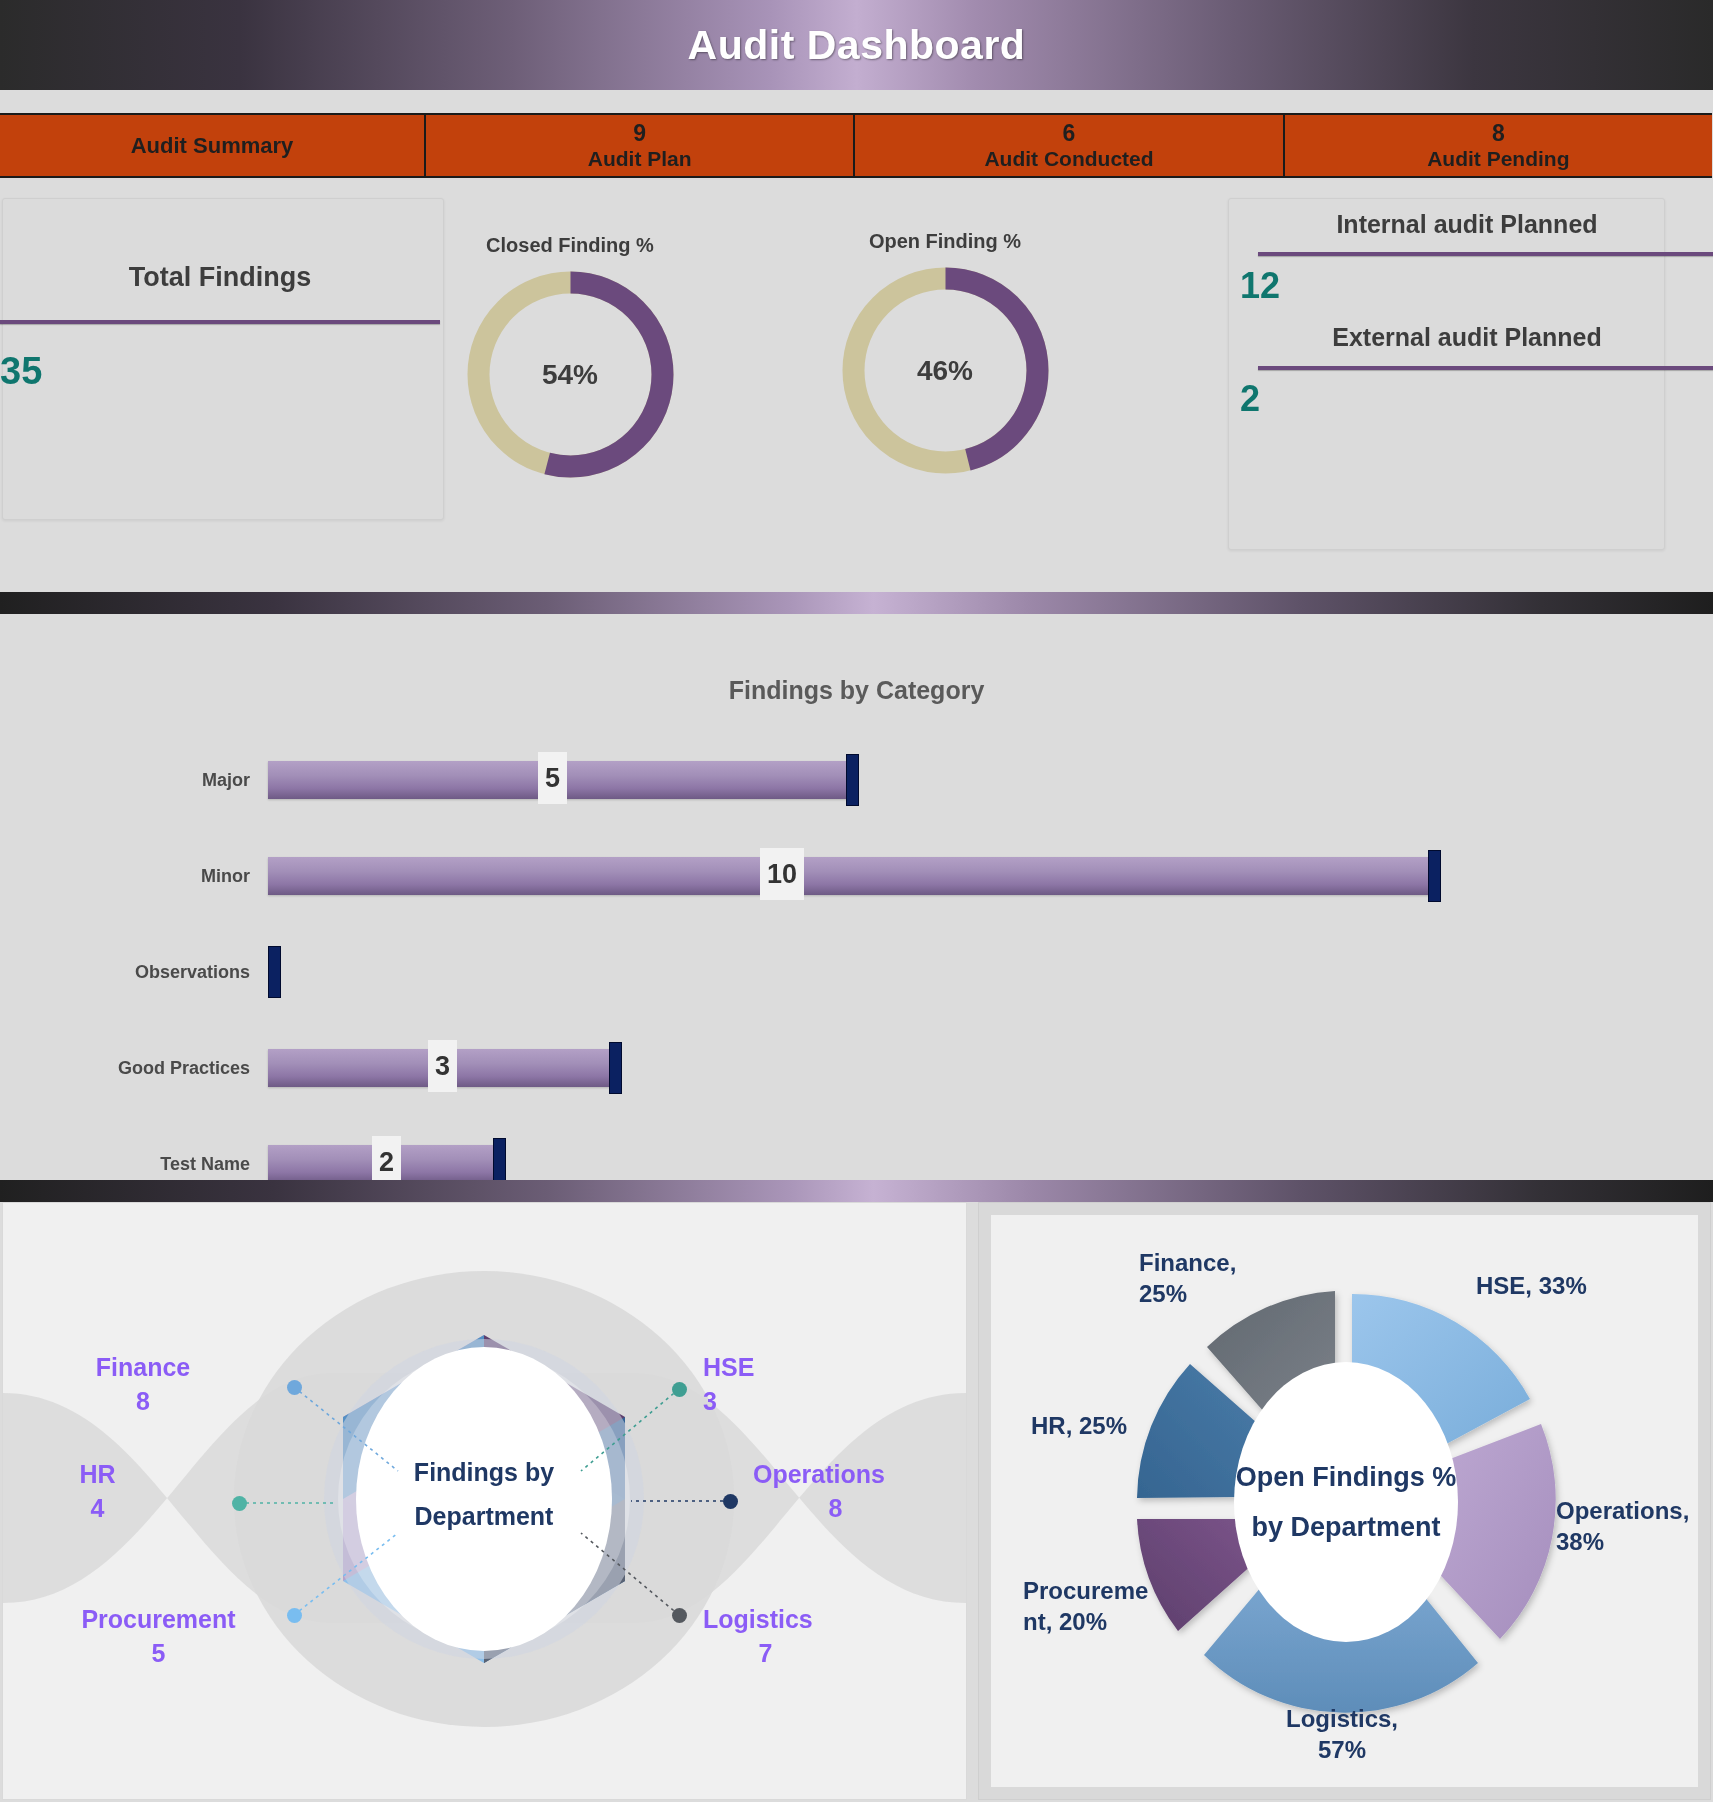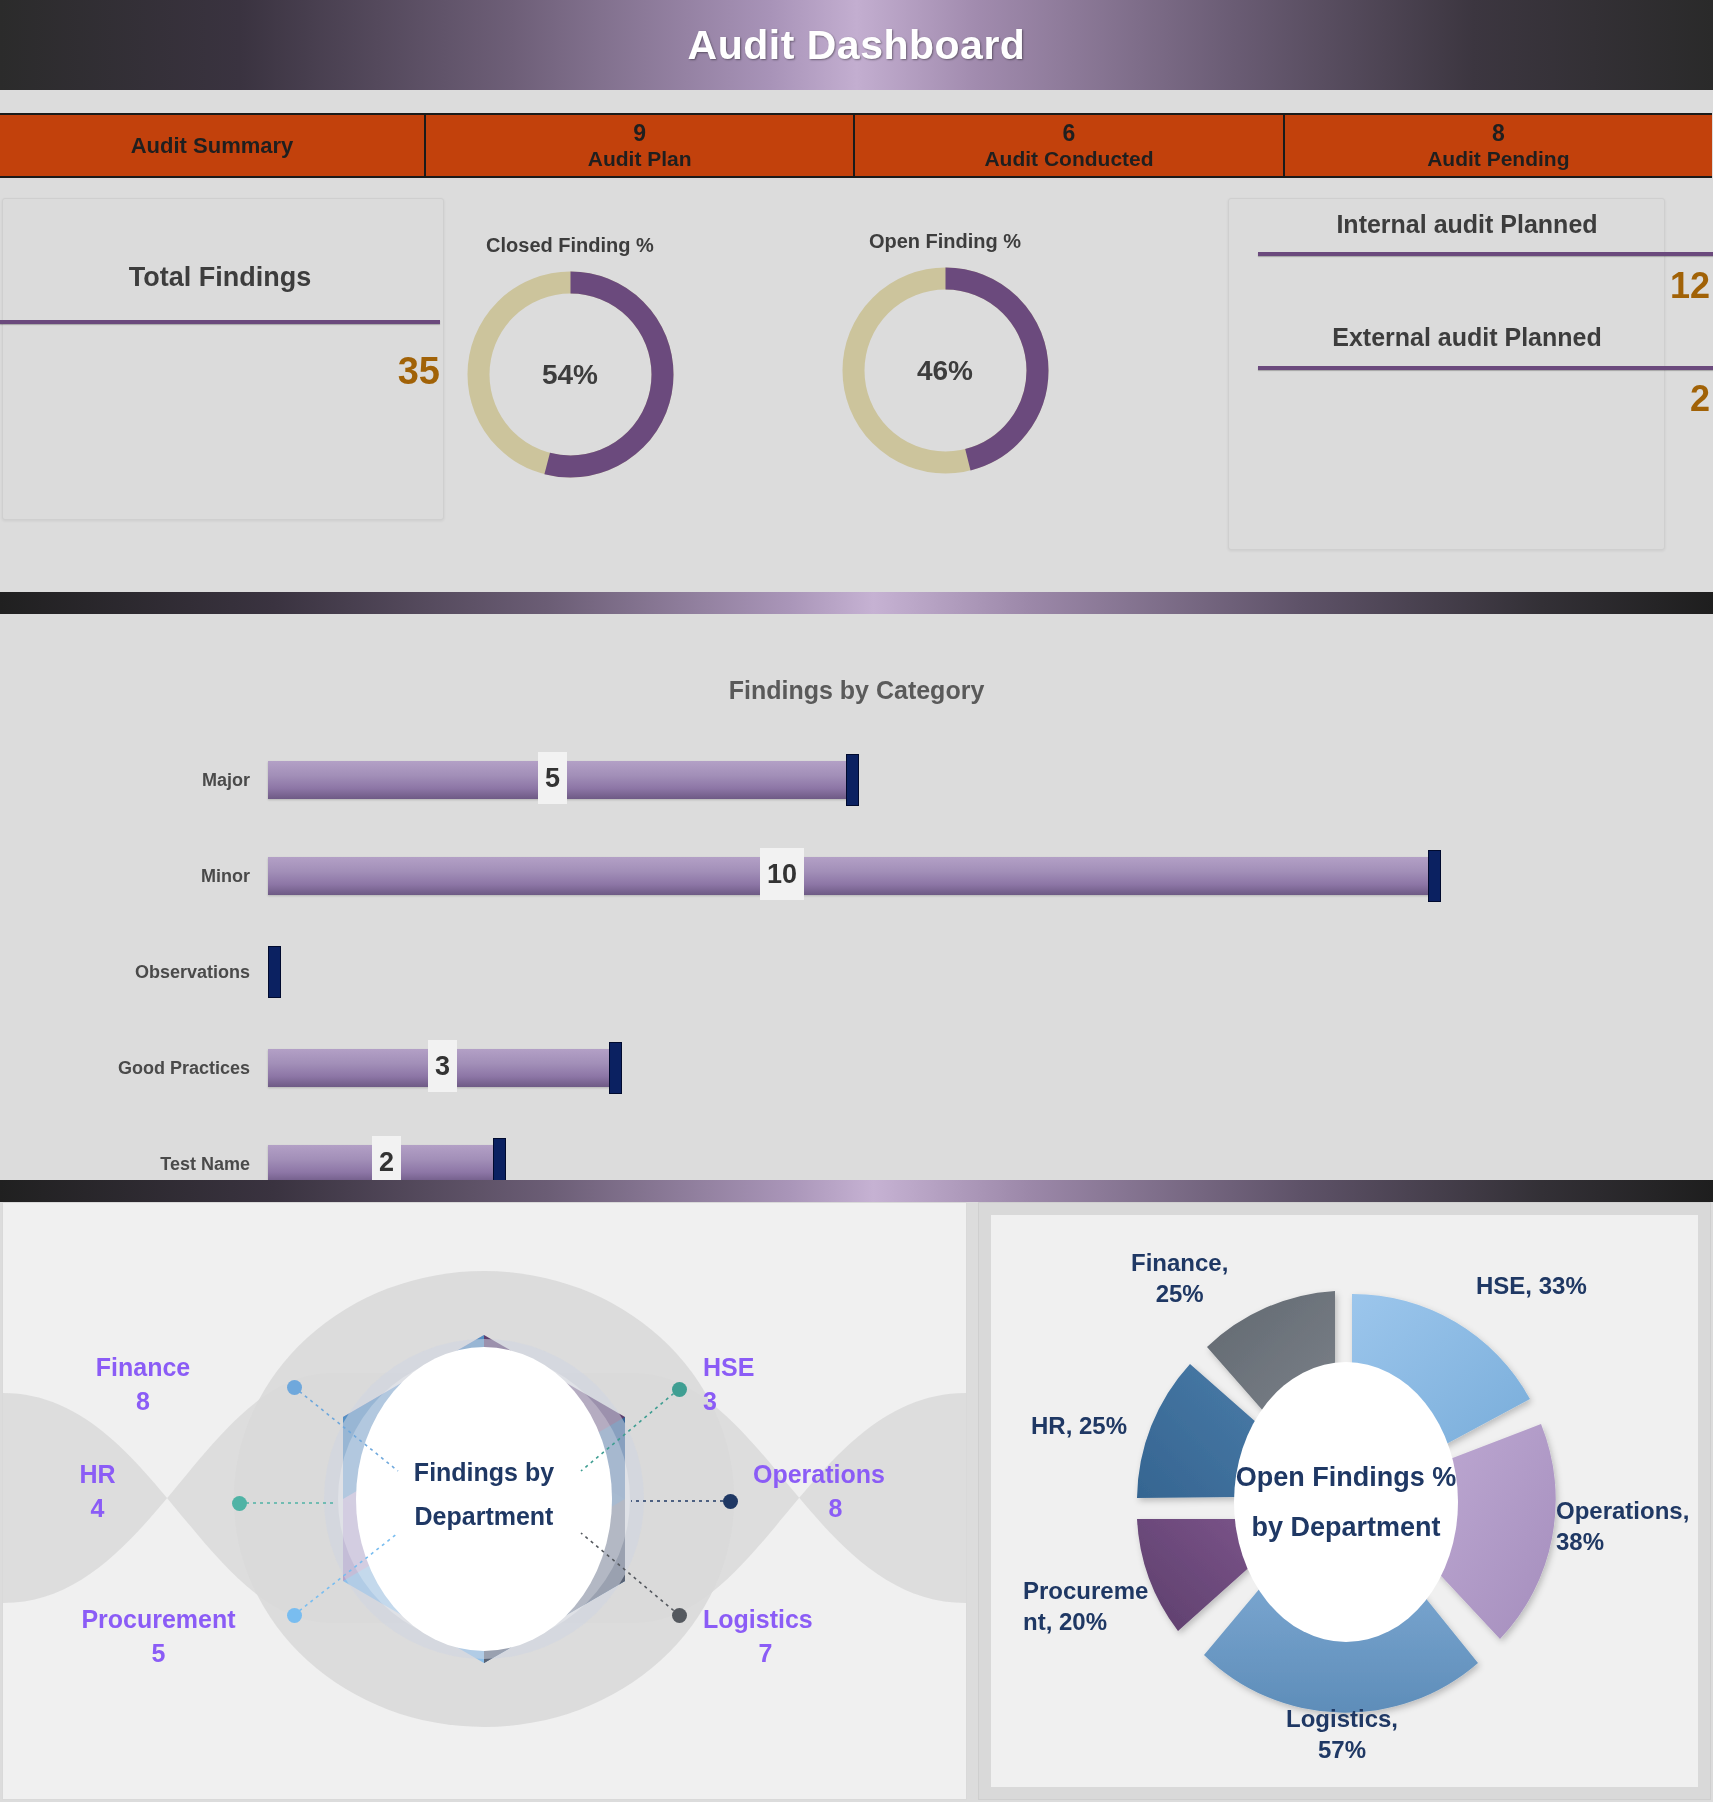--- a/index.html
+++ b/index.html
@@ -59,21 +59,21 @@
   }
   .card-total{ left:2px; top:18px; width:440px; height:320px; }
 
   .stat-title{
     text-align:center; font-size:27px; font-weight:bold; color:#3d3d3d;
   }
   .stat-rule{
     height:4px; background:#6b4a7d; box-shadow:0 1px 1px rgba(0,0,0,.25);
   }
   .stat-number{
-    text-align:right; font-size:38px; font-weight:bold; color:#a16207;
+    text-align:left; font-size:38px; font-weight:bold; color:#0f766e;
   }
 
   .total-title{position:absolute; left:0; top:82px; width:440px;}
   .total-rule{position:absolute; left:0; top:140px; width:440px;}
   .total-number{position:absolute; left:0; top:170px; width:440px;}
 
   
   .donut-block{position:absolute;}
   .donut-caption{
     text-align:center; font-size:20px; font-weight:bold; color:#3d3d3d;
@@ -446,21 +446,21 @@
         <div>57%</div>
       </div>
 
       <div class="pie-label" style="left:32px; top:360px;">
         <div>Procureme</div>
         <div>nt, 20%</div>
       </div>
 
       <div class="pie-label" style="left:40px; top:195px;">HR, 25%</div>
 
-      <div class="pie-label" style="left:140px; top:32px; text-align:center;">
+      <div class="pie-label" style="left:148px; top:32px; text-align:left;">
         <div>Finance,</div>
         <div>25%</div>
       </div>
 
       <div class="pie-center-text" style="left:225px; top:238px; width:260px;">
         <div>Open Findings %</div>
         <div>by Department</div>
       </div>
 
     </div>

